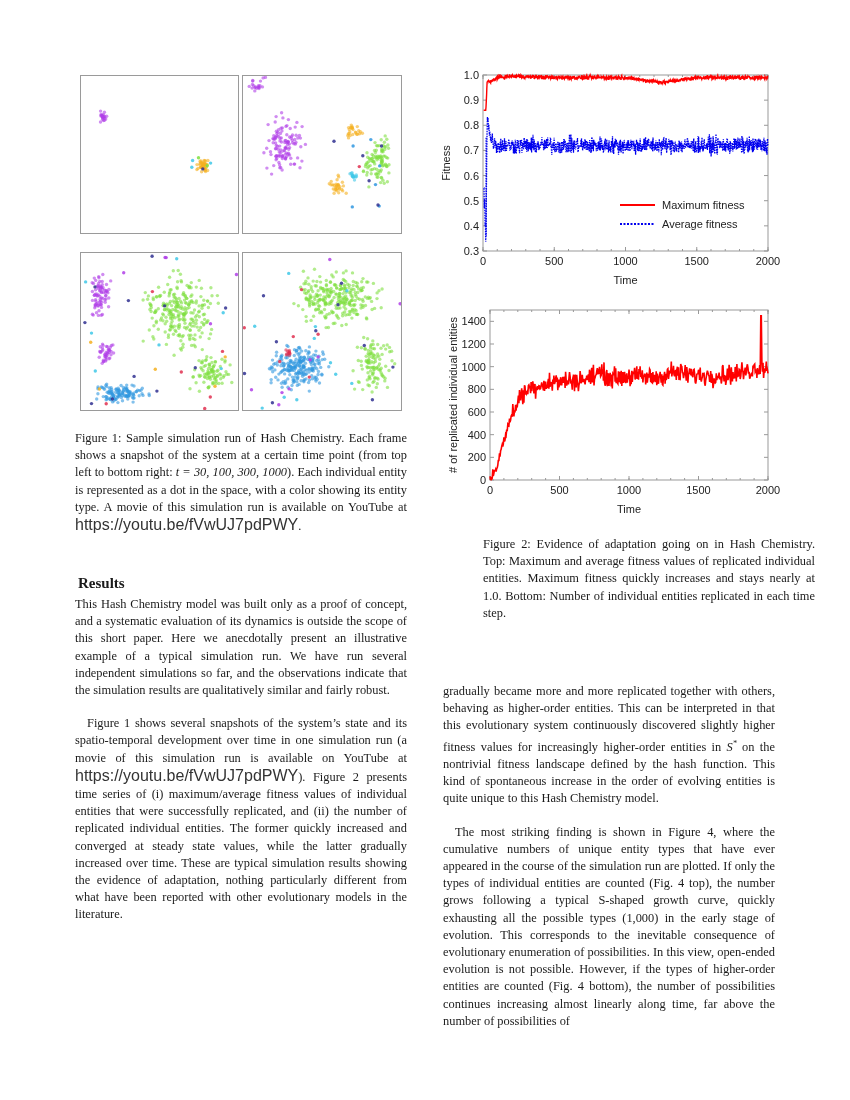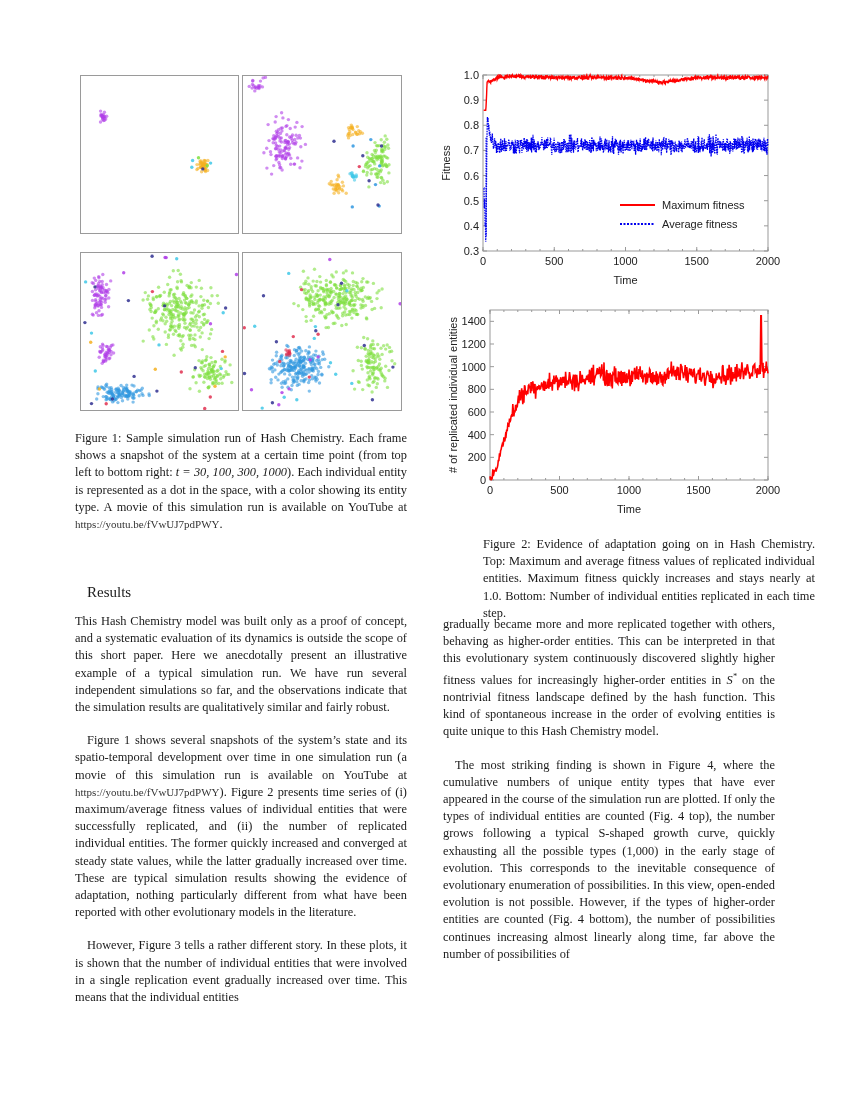--- a/index.html
+++ b/index.html
@@ -3,22 +3,22 @@
 <meta charset="utf-8">
 <style>
   html, body { margin:0; padding:0; background:#ffffff; }
   body { width:850px; height:1100px; position:relative; overflow:hidden;
          font-family:"Liberation Serif", "DejaVu Serif", serif; color:#1a1a1a; }
   .abs { position:absolute; }
   .frame { position:absolute; border:1px solid #9a9a9a; background:#fff; overflow:hidden; }
   .frame svg { display:block; }
   .caption, .para { font-size:12.4px; line-height:17.2px; text-align:justify; margin:0; }
   .para.indent { text-indent:12px; }
-  .mono { font-family:Liberation Serif, serif; font-size:11px; color:#333; }
-  .heading { font-size:15px; font-weight:normal; margin:12px; }
+  .mono { font-family:Liberation Sans, sans-serif; font-size:16px; color:#333; }
+  .heading { font-size:15px; font-weight:bold; margin:3px; }
   .chart text { font-family:"Liberation Sans", "DejaVu Sans", sans-serif; fill:#222; }
   .col { position:absolute; width:335px; }
   .col p + p { margin-top:16px; }
 </style>
 </head>
 <body>
 
 <div class="frame" style="left:80px;top:75px;width:157px;height:157px;">
   <svg id="f0" width="157" height="157">
       <circle cx="22.5" cy="44.5" r="1.7" fill="#b040e8" fill-opacity="0.6"></circle>
@@ -1726,21 +1726,20 @@
 <div class="col" style="left:75px;top:430px;width:332px;">
   <p class="caption">
     <span>Figure 1: Sample simulation run of Hash Chemistry. Each frame shows a snapshot of the system at a certain time point (from top left to bottom right: </span><i>t = 30, 100, 300, 1000</i><span>). Each individual entity is represented as a dot in the space, with a color showing its entity type. A movie of this simulation run is available on YouTube at </span><span class="mono">https://youtu.be/fVwUJ7pdPWY</span><span>.</span>
   </p>
 </div>
 
 <div class="col" style="left:75px;top:572px;width:332px;">
   <h2 class="heading">Results</h2>
   <p class="para" style="margin-top:4px;">This Hash Chemistry model was built only as a proof of concept, and a systematic evaluation of its dynamics is outside the scope of this short paper. Here we anecdotally present an illustrative example of a typical simulation run. We have run several independent simulations so far, and the observations indicate that the simulation results are qualitatively similar and fairly robust.</p>
   <p class="para indent"><span>Figure 1 shows several snapshots of the system’s state and its spatio-temporal development over time in one simulation run (a movie of this simulation run is available on YouTube at </span><span class="mono">https://youtu.be/fVwUJ7pdPWY</span><span>). Figure 2 presents time series of (i) maximum/average fitness values of individual entities that were successfully replicated, and (ii) the number of replicated individual entities. The former quickly increased and converged at steady state values, while the latter gradually increased over time. These are typical simulation results showing the evidence of adaptation, nothing particularly different from what have been reported with other evolutionary models in the literature.</span></p>
-  <p class="para indent">However, Figure 3 tells a rather different story. In these plots, it is shown that the number of individual entities that were involved in a single replication event gradually increased over time. This means that the individual entities</p>
 </div>
 
 <svg id="chart1" class="chart abs" style="left:440px;top:70px;" width="340" height="225">
     <rect x="43" y="5" width="285" height="176" fill="none" stroke="#999999" stroke-width="1"></rect>
     <line x1="43" x2="43" y1="181" y2="177" stroke="#999999"></line>
     <line x1="43" x2="43" y1="5" y2="9" stroke="#999999"></line>
     <text x="43" y="195" font-size="11" text-anchor="middle">0</text>
     <line x1="114.25" x2="114.25" y1="181" y2="177" stroke="#999999"></line>
     <line x1="114.25" x2="114.25" y1="5" y2="9" stroke="#999999"></line>
     <text x="114.25" y="195" font-size="11" text-anchor="middle">500</text>
@@ -1914,16 +1913,16 @@
     <text x="46" y="20.333333333333343" font-size="11" text-anchor="end">1400</text>
     <text x="189" y="208" font-size="11" text-anchor="middle">Time</text>
     <text x="0" y="0" font-size="11" text-anchor="middle" transform="translate(17,90) rotate(-90)"># of replicated individual entities</text>
     <polyline points="50.0,171.4 50.6,175.0 51.1,173.2 51.7,174.2 52.2,173.2 52.8,164.2 53.3,171.0 53.9,168.3 54.4,165.7 55.0,165.7 55.6,164.2 56.1,166.7 56.7,163.5 57.2,162.9 57.8,160.1 58.3,155.5 58.9,155.5 59.5,148.4 60.0,151.7 60.6,145.8 61.1,144.6 61.7,141.3 62.2,139.4 62.8,141.6 63.3,139.1 63.9,132.2 64.5,136.6 65.0,135.1 65.6,129.5 66.1,130.6 66.7,124.5 67.2,126.2 67.8,119.2 68.3,120.0 68.9,120.6 69.5,113.6 70.0,117.4 70.6,115.1 71.1,111.2 71.7,109.9 72.2,111.7 72.8,99.0 73.4,106.3 73.9,111.4 74.5,105.3 75.0,107.5 75.6,99.7 76.1,105.6 76.7,99.6 77.2,102.5 77.8,96.6 78.4,90.6 78.9,98.2 79.5,85.0 80.0,90.6 80.6,95.4 81.1,89.9 81.7,83.3 82.2,89.3 82.8,99.1 83.4,85.3 83.9,97.6 84.5,80.2 85.0,81.4 85.6,89.7 86.1,85.9 86.7,88.5 87.3,86.7 87.8,89.1 88.4,80.6 88.9,79.9 89.5,82.2 90.0,81.9 90.6,88.2 91.1,77.1 91.7,86.2 92.3,78.6 92.8,76.3 93.4,81.3 93.9,88.5 94.5,80.2 95.0,79.0 95.6,93.7 96.1,84.8 96.7,83.0 97.3,85.1 97.8,81.0 98.4,84.1 98.9,80.8 99.5,81.1 100.0,84.1 100.6,83.6 101.2,80.4 101.7,77.5 102.3,80.2 102.8,81.7 103.4,85.3 103.9,75.9 104.5,86.0 105.0,81.3 105.6,76.6 106.2,84.0 106.7,79.9 107.3,83.1 107.8,77.3 108.4,73.8 108.9,83.6 109.5,67.8 110.0,81.8 110.6,77.4 111.2,77.6 111.7,78.7 112.3,85.8 112.8,74.6 113.4,78.9 113.9,70.6 114.5,79.1 115.1,77.0 115.6,73.6 116.2,70.3 116.7,76.9 117.3,72.5 117.8,85.3 118.4,77.1 118.9,74.5 119.5,80.4 120.1,79.2 120.6,72.2 121.2,77.8 121.7,80.4 122.3,74.4 122.8,71.8 123.4,77.8 123.9,75.6 124.5,71.7 125.1,83.0 125.6,66.7 126.2,75.3 126.7,80.5 127.3,76.9 127.8,76.2 128.4,79.4 129.0,72.6 129.5,67.0 130.1,71.4 130.6,78.4 131.2,76.7 131.7,78.8 132.3,84.7 132.8,73.3 133.4,70.6 134.0,71.2 134.5,86.3 135.1,69.6 135.6,73.9 136.2,82.5 136.7,69.8 137.3,76.5 137.8,78.4 138.4,86.3 139.0,79.8 139.5,78.2 140.1,66.0 140.6,70.7 141.2,78.3 141.7,74.8 142.3,69.9 142.9,77.0 143.4,74.4 144.0,74.7 144.5,76.9 145.1,79.4 145.6,73.4 146.2,75.1 146.7,70.6 147.3,75.2 147.9,71.4 148.4,69.4 149.0,77.3 149.5,64.7 150.1,68.0 150.6,78.9 151.2,69.9 151.7,62.8 152.3,77.4 152.9,70.2 153.4,59.8 154.0,80.5 154.5,74.1 155.1,72.6 155.6,70.3 156.2,69.7 156.8,65.8 157.3,63.2 157.9,69.4 158.4,63.8 159.0,68.8 159.5,61.8 160.1,66.7 160.6,71.5 161.2,70.3 161.8,59.3 162.3,69.1 162.9,64.4 163.4,75.6 164.0,57.4 164.5,76.8 165.1,80.7 165.6,79.2 166.2,67.3 166.8,65.0 167.3,81.3 167.9,68.3 168.4,69.7 169.0,80.9 169.5,72.0 170.1,67.8 170.7,72.9 171.2,81.4 171.8,69.5 172.3,83.4 172.9,68.7 173.4,69.6 174.0,68.5 174.5,61.3 175.1,76.6 175.7,63.3 176.2,78.2 176.8,72.7 177.3,77.7 177.9,78.7 178.4,66.4 179.0,77.3 179.5,66.7 180.1,73.8 180.7,78.6 181.2,65.7 181.8,80.9 182.3,71.4 182.9,67.0 183.4,77.8 184.0,76.4 184.6,66.9 185.1,73.3 185.7,78.1 186.2,71.1 186.8,68.3 187.3,77.6 187.9,71.8 188.4,74.0 189.0,64.5 189.6,70.2 190.1,81.1 190.7,70.2 191.2,79.2 191.8,65.7 192.3,77.0 192.9,69.5 193.4,66.6 194.0,69.1 194.6,62.7 195.1,74.5 195.7,73.1 196.2,67.2 196.8,61.3 197.3,74.0 197.9,66.9 198.5,74.6 199.0,64.1 199.6,68.7 200.1,61.4 200.7,71.9 201.2,69.3 201.8,73.7 202.3,65.2 202.9,77.4 203.5,70.2 204.0,71.8 204.6,68.6 205.1,70.4 205.7,79.4 206.2,71.2 206.8,67.6 207.3,77.7 207.9,72.5 208.5,69.0 209.0,72.7 209.6,64.0 210.1,65.0 210.7,77.1 211.2,68.1 211.8,77.3 212.4,77.9 212.9,67.0 213.5,77.4 214.0,74.8 214.6,69.9 215.1,75.9 215.7,76.4 216.2,66.4 216.8,80.3 217.4,68.5 217.9,73.1 218.5,78.8 219.0,72.9 219.6,70.8 220.1,66.8 220.7,72.1 221.2,77.8 221.8,69.3 222.4,79.4 222.9,80.1 223.5,71.8 224.0,71.9 224.6,66.9 225.1,78.6 225.7,68.8 226.3,75.1 226.8,71.6 227.4,64.3 227.9,63.7 228.5,74.0 229.0,69.8 229.6,65.7 230.1,67.1 230.7,67.7 231.3,56.5 231.8,71.5 232.4,67.3 232.9,66.4 233.5,60.8 234.0,69.5 234.6,71.2 235.1,66.1 235.7,65.6 236.3,75.0 236.8,65.1 237.4,61.7 237.9,70.8 238.5,62.3 239.0,75.0 239.6,72.6 240.2,73.5 240.7,59.1 241.3,61.1 241.8,61.4 242.4,67.7 242.9,67.8 243.5,73.2 244.0,70.3 244.6,67.5 245.2,60.1 245.7,69.8 246.3,75.6 246.8,62.1 247.4,68.7 247.9,77.6 248.5,68.5 249.0,68.4 249.6,63.4 250.2,68.4 250.7,69.2 251.3,63.9 251.8,68.5 252.4,70.8 252.9,72.2 253.5,64.9 254.1,64.4 254.6,68.0 255.2,77.2 255.7,78.6 256.3,74.9 256.8,69.1 257.4,69.0 257.9,68.8 258.5,64.8 259.1,67.3 259.6,75.0 260.2,62.6 260.7,73.5 261.3,76.5 261.8,73.8 262.4,72.4 262.9,67.9 263.5,69.5 264.1,68.9 264.6,78.1 265.2,80.8 265.7,75.3 266.3,71.8 266.8,68.7 267.4,65.7 268.0,67.7 268.5,69.8 269.1,71.2 269.6,76.2 270.2,76.2 270.7,66.0 271.3,78.0 271.8,68.9 272.4,72.0 273.0,83.2 273.5,79.6 274.1,73.3 274.6,77.1 275.2,78.0 275.7,77.4 276.3,68.4 276.8,75.0 277.4,71.5 278.0,71.7 278.5,72.2 279.1,67.5 279.6,74.4 280.2,72.0 280.7,72.1 281.3,78.5 281.9,74.8 282.4,61.5 283.0,60.2 283.5,70.8 284.1,76.5 284.6,70.8 285.2,71.2 285.7,79.9 286.3,76.2 286.9,70.3 287.4,63.5 288.0,75.0 288.5,71.9 289.1,59.9 289.6,64.5 290.2,73.8 290.7,79.8 291.3,62.4 291.9,71.0 292.4,76.4 293.0,67.1 293.5,73.6 294.1,69.0 294.6,73.5 295.2,62.0 295.8,64.0 296.3,76.5 296.9,59.1 297.4,69.8 298.0,71.3 298.5,70.7 299.1,64.2 299.6,64.7 300.2,74.0 300.8,70.9 301.3,65.3 301.9,57.2 302.4,63.2 303.0,67.3 303.5,74.2 304.1,68.5 304.6,66.3 305.2,62.6 305.8,70.4 306.3,67.4 306.9,61.5 307.4,59.3 308.0,63.1 308.5,68.8 309.1,66.9 309.7,73.8 310.2,72.3 310.8,70.4 311.3,68.5 311.9,68.1 312.4,71.5 313.0,60.6 313.5,61.8 314.1,59.8 314.7,59.1 315.2,66.9 315.8,65.7 316.3,64.4 316.9,72.9 317.4,63.1 318.0,67.0 318.5,69.3 319.1,66.8 319.7,60.0 320.2,69.1 320.8,10.7 321.3,10.7 321.9,58.7 322.4,66.8 323.0,57.8 323.6,73.0 324.1,66.2 324.7,64.6 325.2,65.8 325.8,63.6 326.3,56.6 326.9,65.9 327.4,64.7 328.0,68.4" fill="none" stroke="#ff0000" stroke-width="1.6"></polyline>
   </svg>
 
 <div class="col" style="left:443px;top:536px;width:332px;margin-left:40px;">
   <p class="caption">Figure 2: Evidence of adaptation going on in Hash Chemistry. Top: Maximum and average fitness values of replicated individual entities. Maximum fitness quickly increases and stays nearly at 1.0. Bottom: Number of individual entities replicated in each time step.</p>
 </div>
 
-<div class="col" style="left:443px;top:616px;width:332px;">
+<div class="col" style="left:443px;top:683px;width:332px;">
   <p class="para"><span>gradually became more and more replicated together with others, behaving as higher-order entities. This can be interpreted in that this evolutionary system continuously discovered slightly higher fitness values for increasingly higher-order entities in </span><i>S<sup style="font-size:8px">*</sup></i><span> on the nontrivial fitness landscape defined by the hash function. This kind of spontaneous increase in the order of evolving entities is quite unique to this Hash Chemistry model.</span></p>
   <p class="para indent">The most striking finding is shown in Figure 4, where the cumulative numbers of unique entity types that have ever appeared in the course of the simulation run are plotted. If only the types of individual entities are counted (Fig. 4 top), the number grows following a typical S-shaped growth curve, quickly exhausting all the possible types (1,000) in the early stage of evolution. This corresponds to the inevitable consequence of evolutionary enumeration of possibilities. In this view, open-ended evolution is not possible. However, if the types of higher-order entities are counted (Fig. 4 bottom), the number of possibilities continues increasing almost linearly along time, far above the number of possibilities of</p>
 </div>
 
 </body></html>

